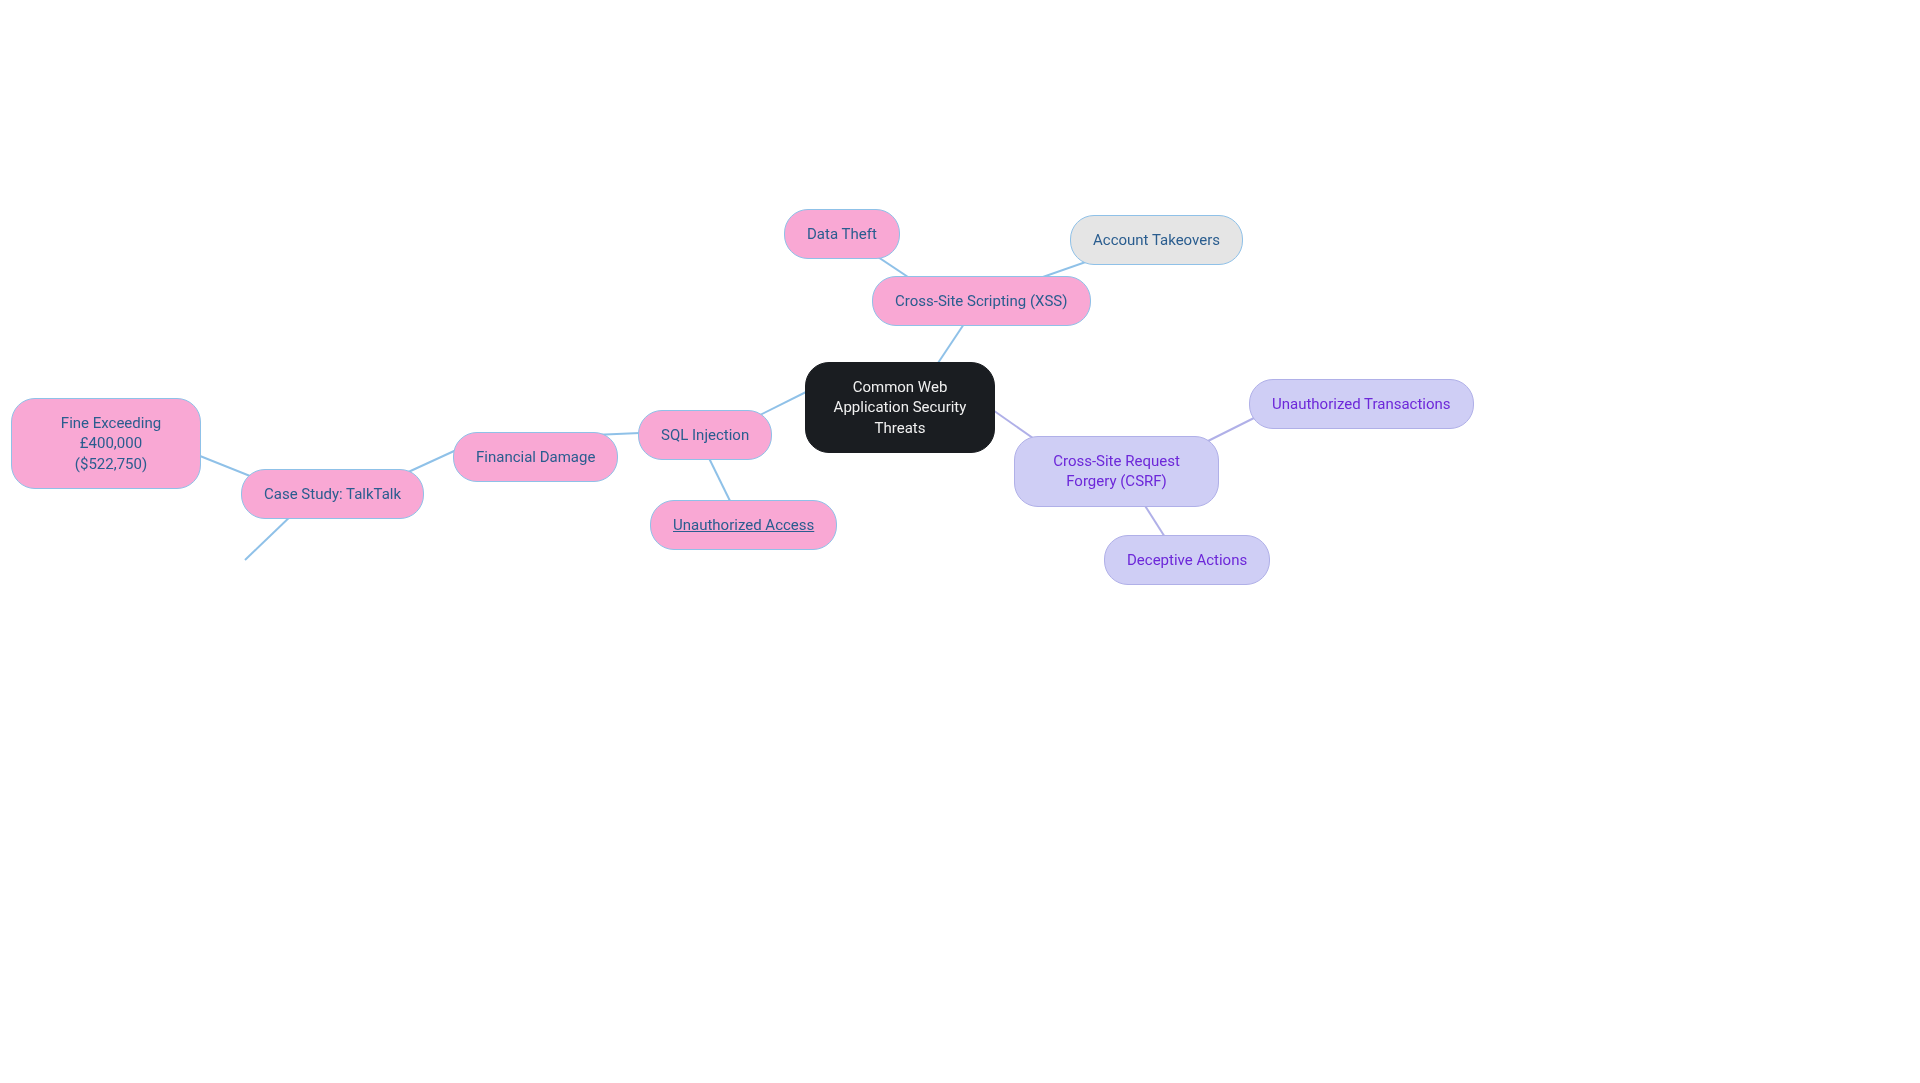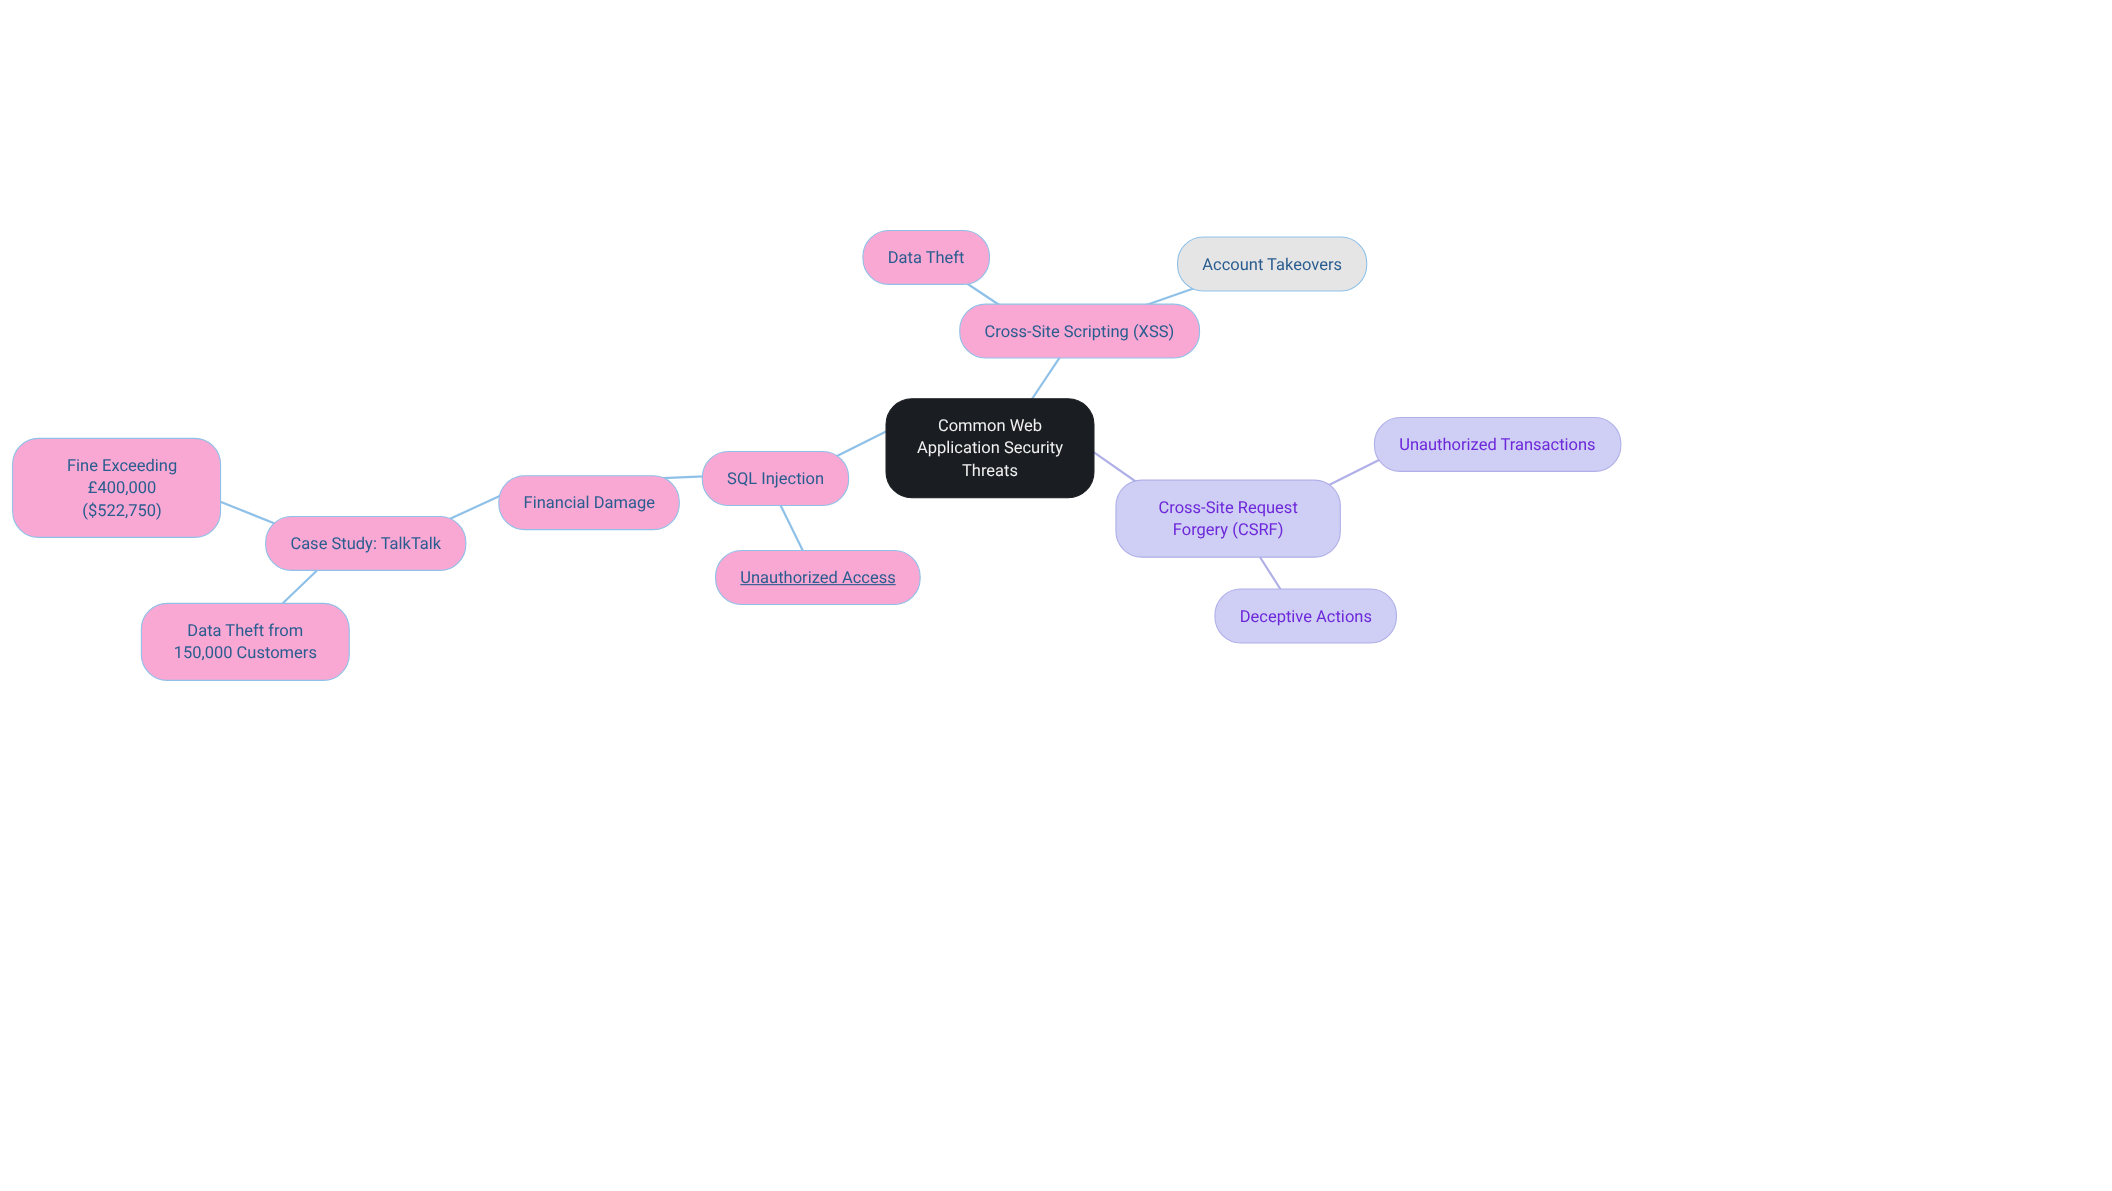--- a/index.html
+++ b/index.html
@@ -121,23 +121,20 @@
   </div>
 
   <div class="node node-lightblue" style="left: 241px; top: 469px;">
     <span>Case Study: TalkTalk</span>
   </div>
 
   <div class="node node-lightblue" style="left: 11px; top: 398px; max-width: 190px; padding-left: 32px;">
     <span>Fine Exceeding £400,000 ($522,750)</span>
   </div>
 
-  <div class="node node-lightblue" style="left: 128px; top: 548px; max-width: 190px;">
-    <span>Data Theft from 150,000 Customers</span>
-  </div>
 
   <div class="node node-purple" style="left: 1014px; top: 436px; max-width: 205px;">
     <span>Cross-Site Request Forgery (CSRF)</span>
   </div>
 
   <div class="node node-purple" style="left: 1249px; top: 379px;">
     <span>Unauthorized Transactions</span>
   </div>
 
   <div class="node node-purple" style="left: 1104px; top: 535px;">

